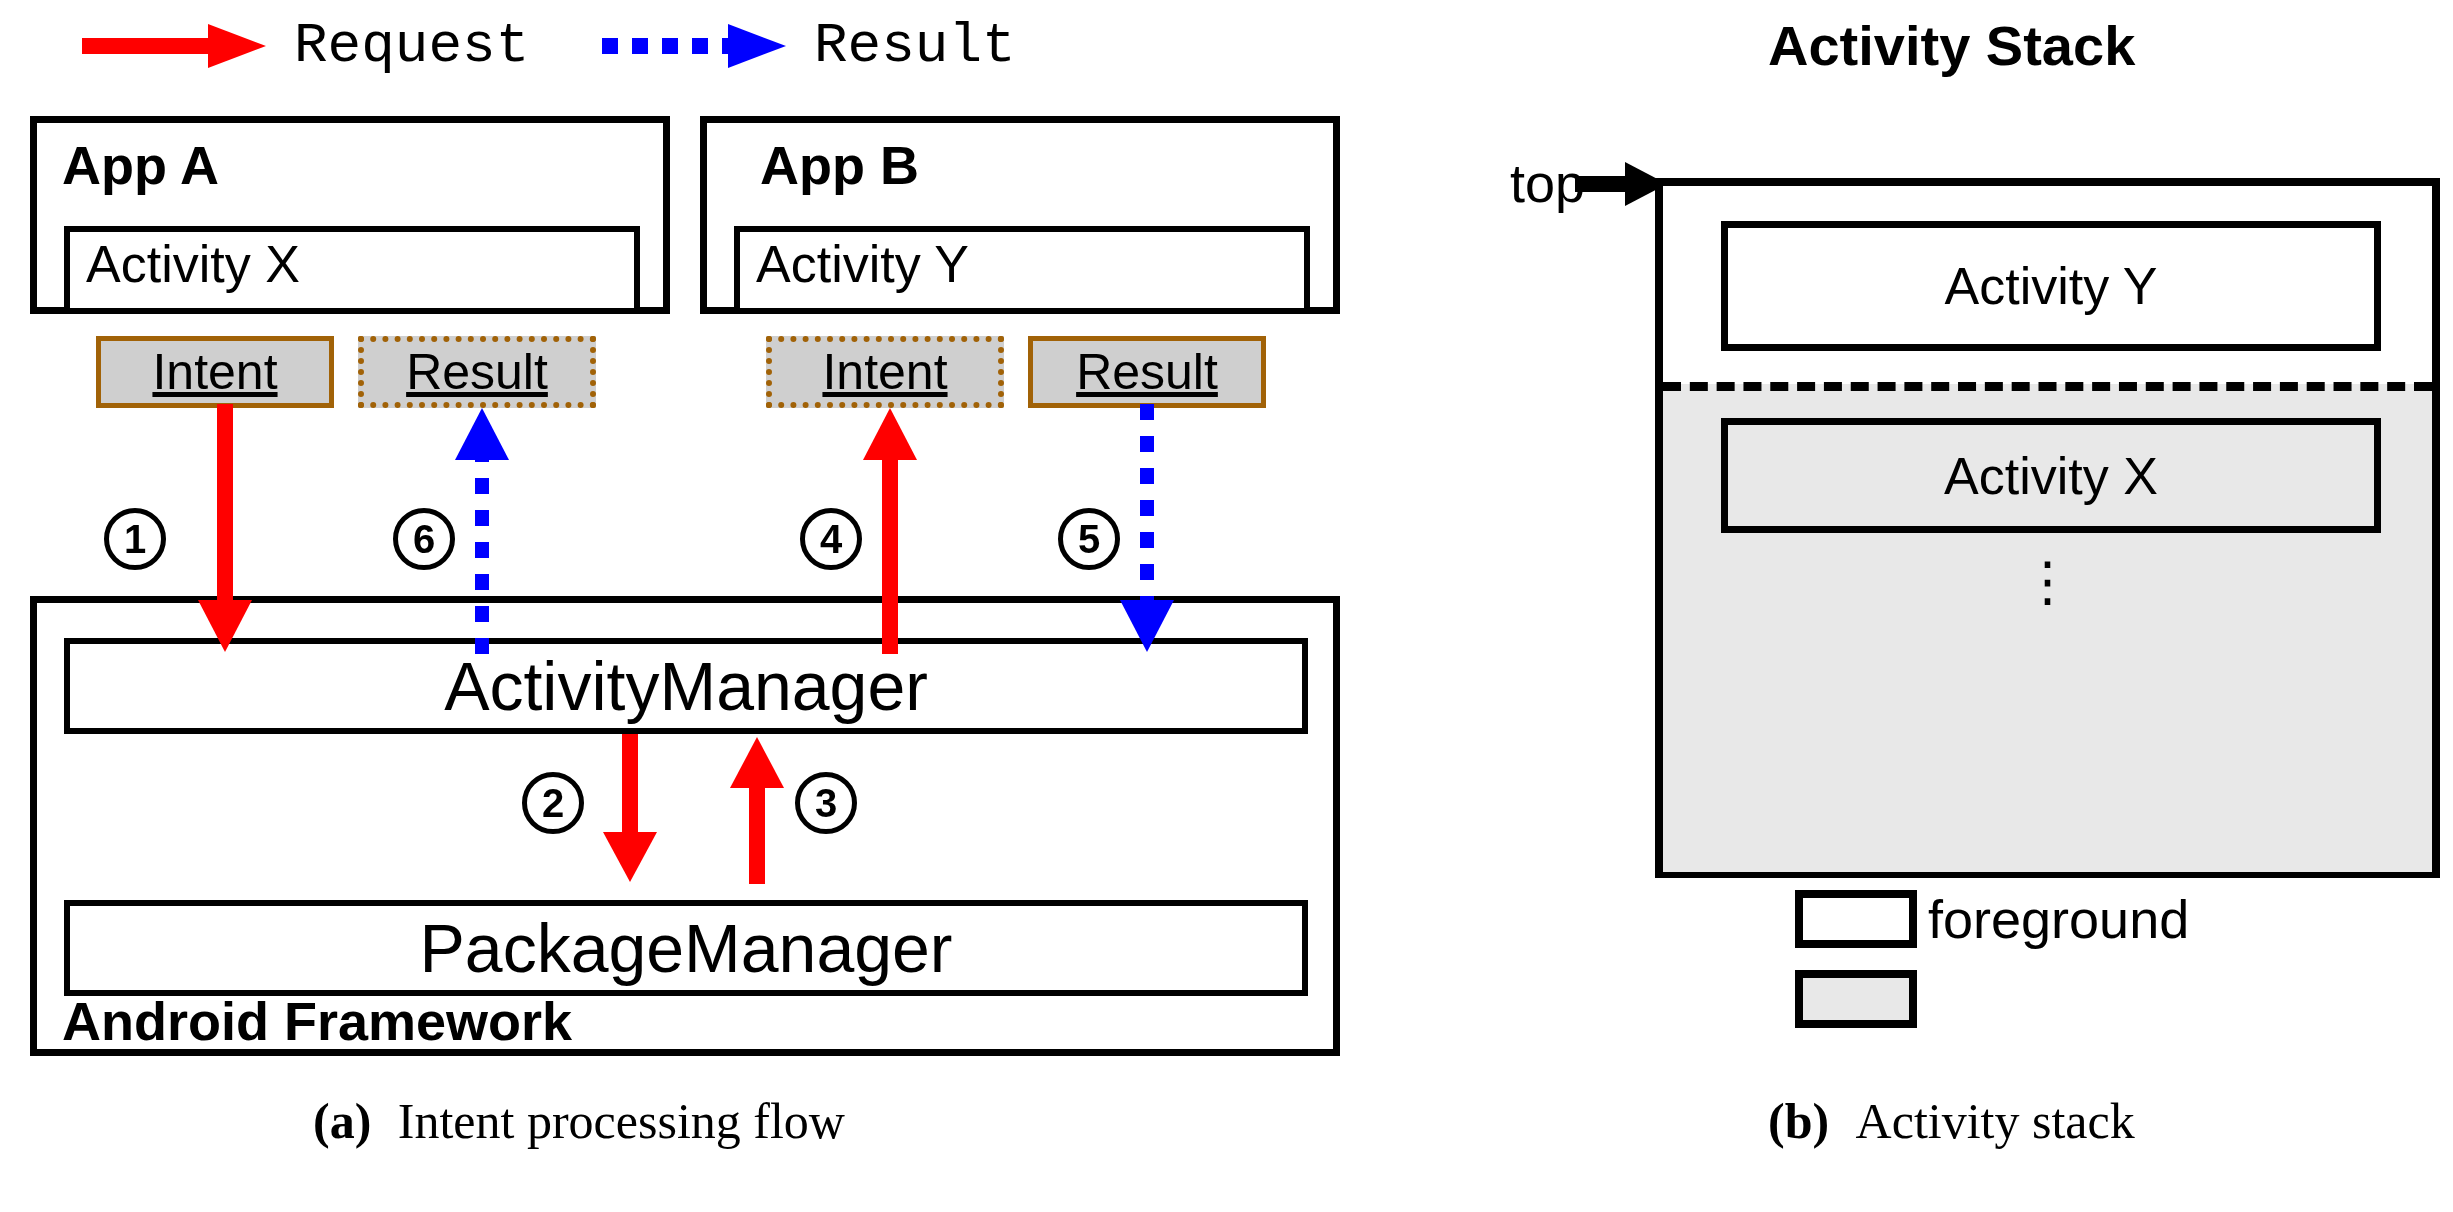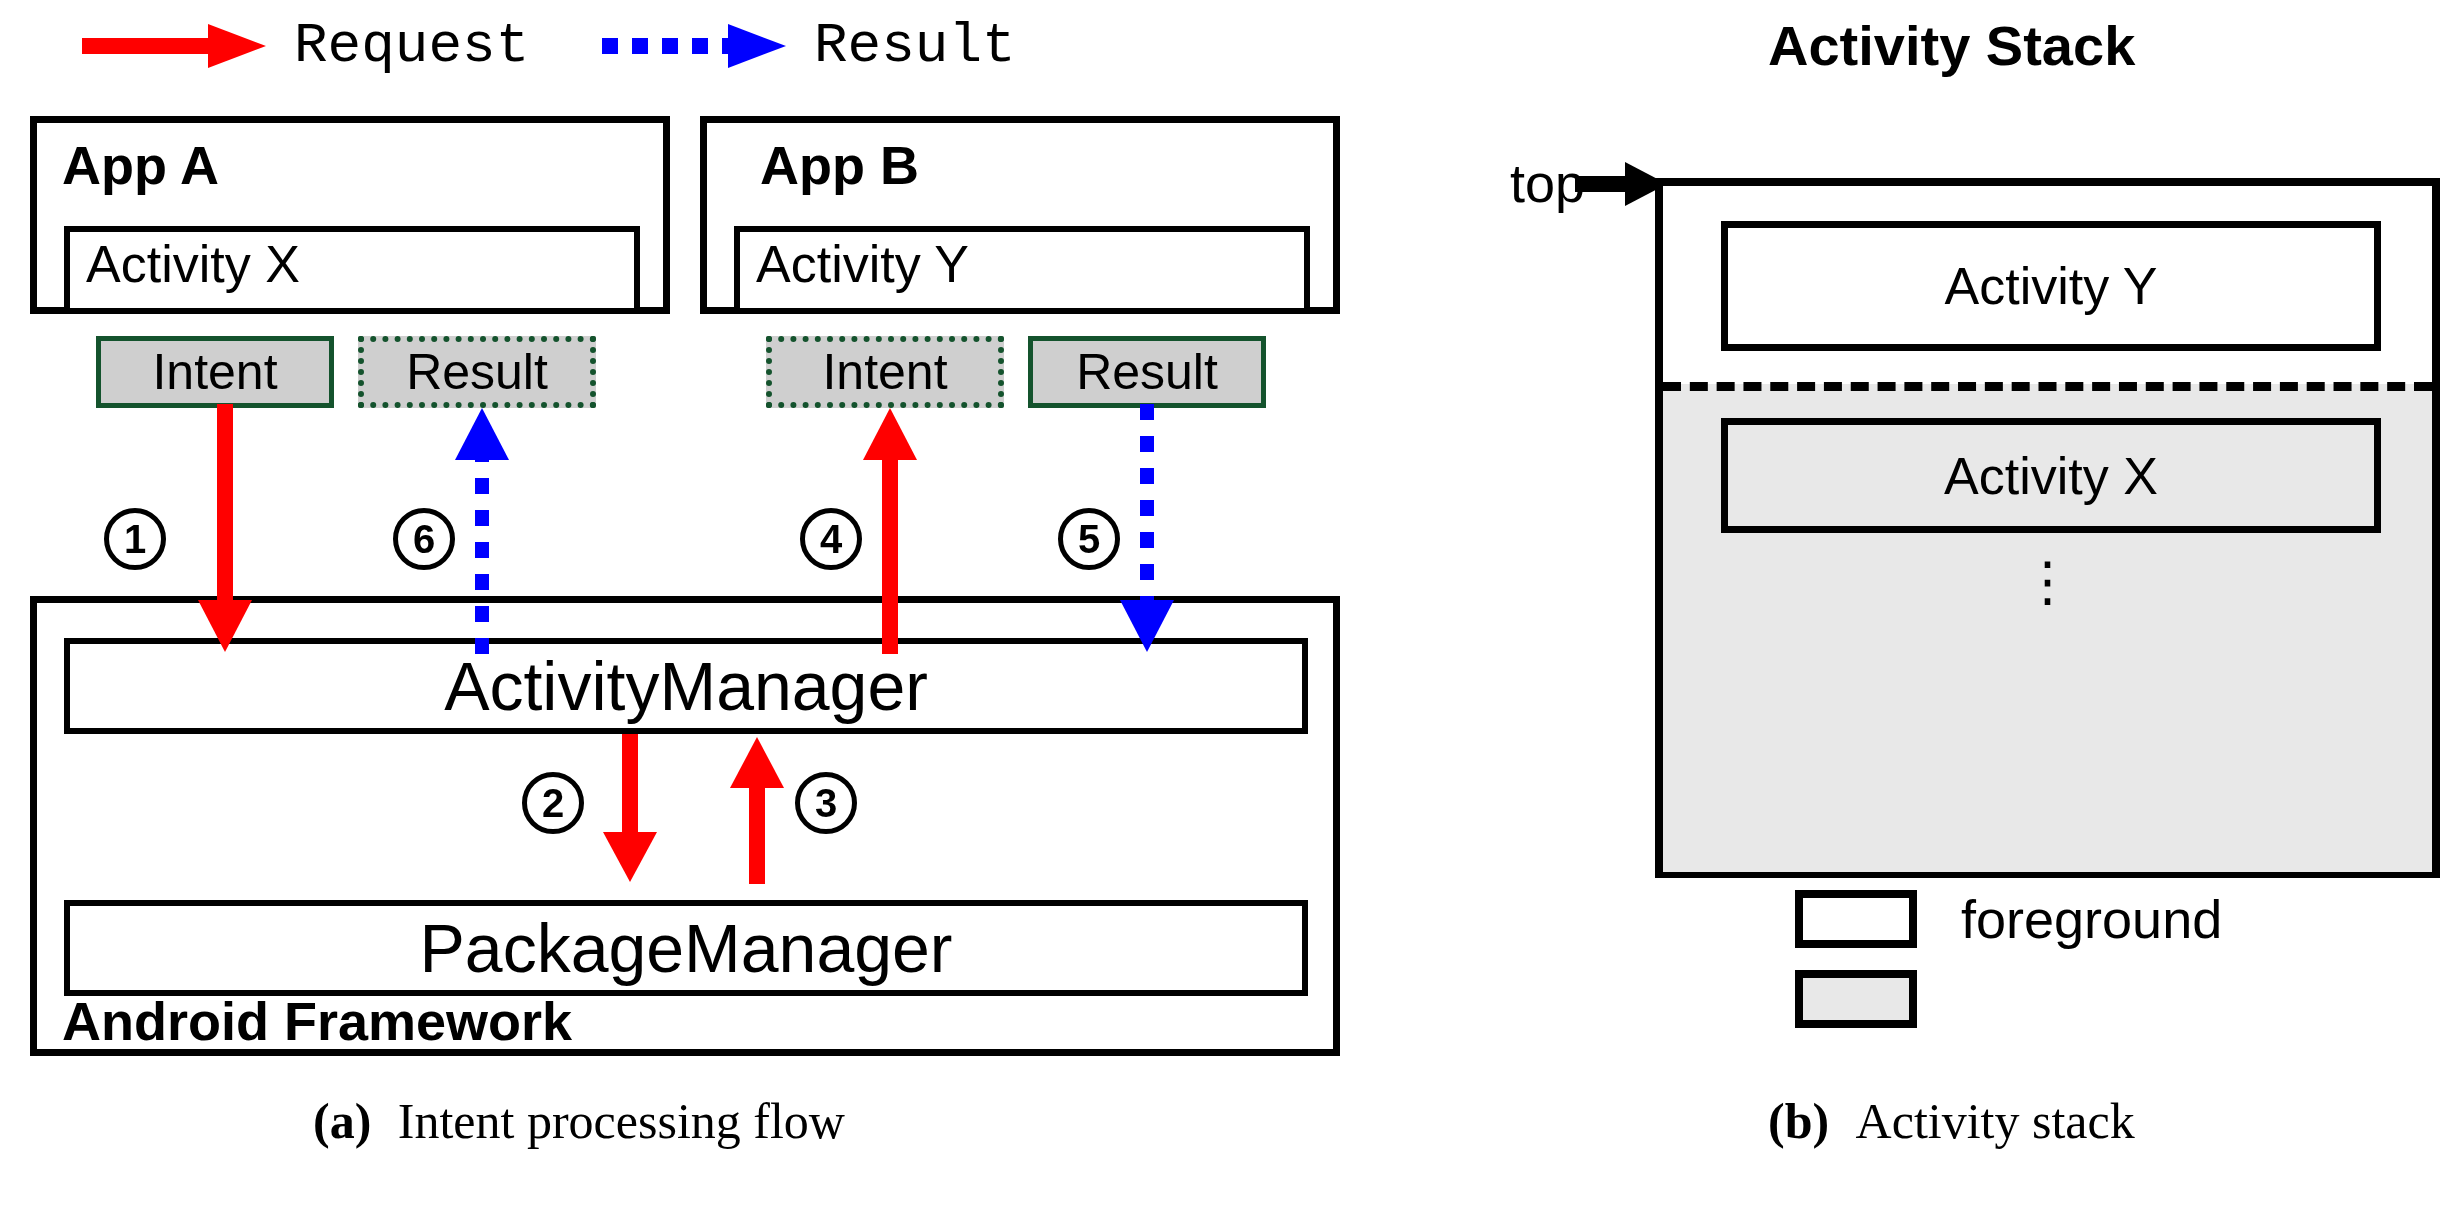--- a/index.html
+++ b/index.html
@@ -30,26 +30,27 @@
     border: 7px solid #000;
     background: #ffffff;
     box-sizing: border-box;
   }
   .innerbox {
     border: 6px solid #000;
     background: #ffffff;
     box-sizing: border-box;
   }
   .chipbox {
-    border: 5px solid #14532d;
+    border: 5px solid #a16207;
     background: #cfcfcf;
     box-sizing: border-box;
     display: flex;
     align-items: center;
     justify-content: center;
+    text-decoration: underline;
   }
   .chipbox.dotted {
     border-style: dotted;
     border-width: 6px;
   }
   .chip-label {
     font-family: "Liberation Sans", sans-serif;
     font-size: 50px;
     color: #000;
     white-space: nowrap;
@@ -289,21 +290,21 @@
   <div class="abs vdots" style="left:0; top:368px; width:100%;">⋮</div>
 
 </div>
 
 <div class="abs top-label" style="left:1510px; top:156px;">top</div>
 <svg class="abs" style="left:1575px; top:156px; width:95px; height:56px;" viewBox="0 0 95 56">
   <line x1="0" y1="28" x2="58" y2="28" stroke="#000000" stroke-width="16"></line>
   <polygon points="50,6 92,28 50,50" fill="#000000"></polygon>
 </svg>
 
-<div class="abs" style="left:1795px; top:890px; display:flex; align-items:center; gap:44px;">
+<div class="abs" style="left:1795px; top:890px; display:flex; align-items:center; gap:11px;">
   <span class="swatch fg" style="width:122px; height:58px; display:inline-block;"></span>
   <span class="swatch-label">foreground</span>
 </div>
 <div class="abs" style="left:1795px; top:970px; display:flex; align-items:center; gap:28px;">
   <span class="swatch bg" style="width:122px; height:58px; display:inline-block;"></span>
 </div>
 
 <div class="abs caption" style="left:313px; top:1096px;">
   <b>(a)</b>
   <span style="margin-left:14px;">Intent processing flow</span>

